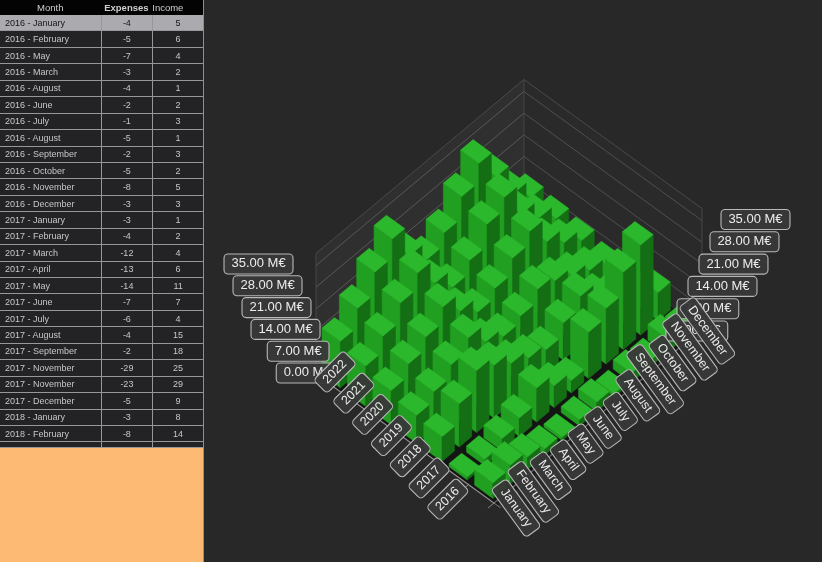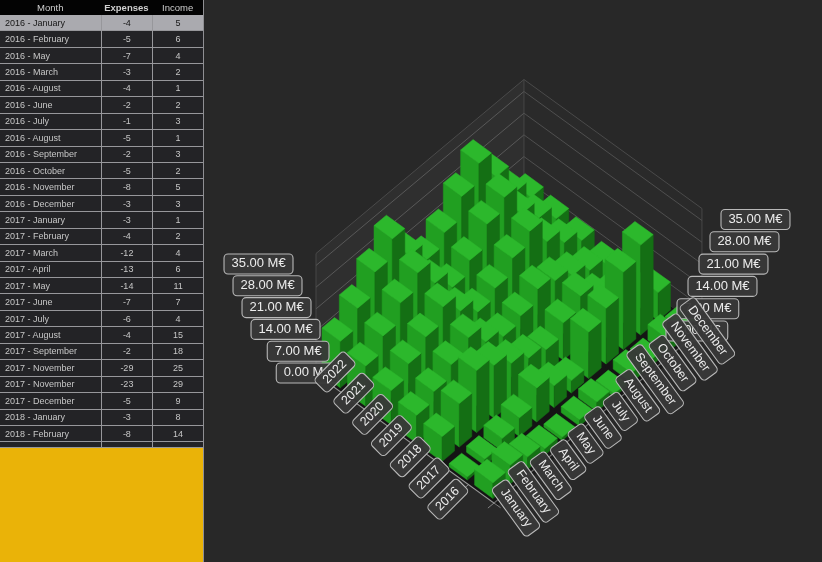--- a/index.html
+++ b/index.html
@@ -1,27 +1,27 @@
 <!DOCTYPE html>
 <html><head>
 <meta charset="utf-8">
 <style>
   * { margin:0; padding:0; box-sizing:border-box; }
   html,body { width:822px; height:562px; overflow:hidden; background:#272727;
               font-family:"Liberation Sans", sans-serif; }
   .app { display:flex; width:822px; height:562px; }
 
   
-  .sidebar { width:204px; height:562px; background:#eab308; border-right:1px solid #8f8f93;
+  .sidebar { width:204px; height:562px; background:#fdba74; border-right:1px solid #8f8f93;
              display:flex; flex-direction:column; }
   .thead { display:flex; height:15px; background:#030303; color:#cfcfcf;
            font-size:9.5px; align-items:center; flex:0 0 auto; }
   .thead .c1 { width:101px; text-align:center; }
   .thead .c2 { width:52px; text-align:center;font-weight:bold; }
-  .thead .c3 { width:51px; text-align:center; }
+  .thead .c3 { width:51px; }
   .tbody { flex:0 0 auto; }
   .trow { display:flex; height:16.45px; background:#232326; color:#c7c7c7;
           font-size:9px; align-items:stretch; border-bottom:1px solid #97979b; }
   .trow .cell { display:flex; align-items:center; }
   .trow .c1 { width:101px; padding-left:5px; }
   .trow .c2 { width:52px; justify-content:center; border-left:1px solid #97979b; }
   .trow .c3 { width:51px; justify-content:center; border-left:1px solid #97979b; }
   .trow.selected { background:#aaaaaf; color:#161616; }
   .partial { height:6px; background:#232326; border-bottom:1px solid #97979b;
              display:flex; }

